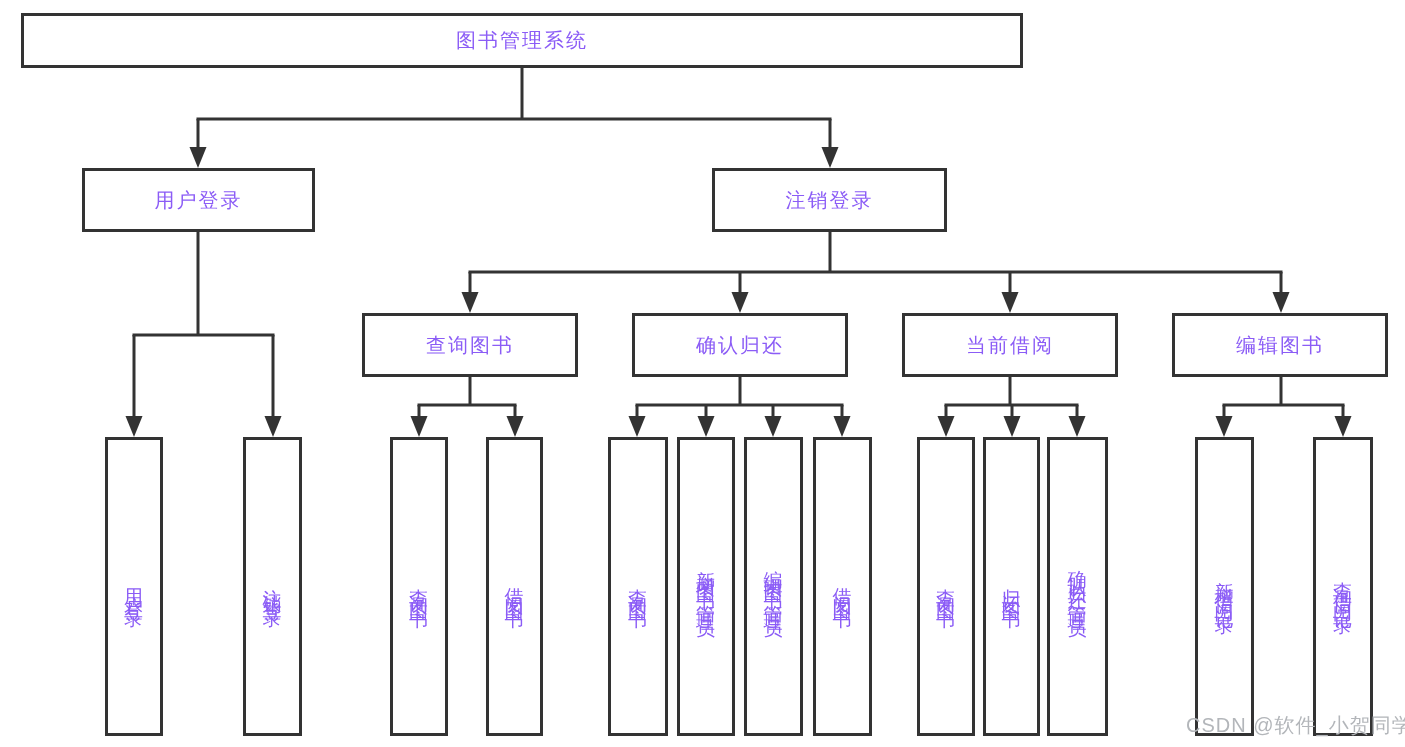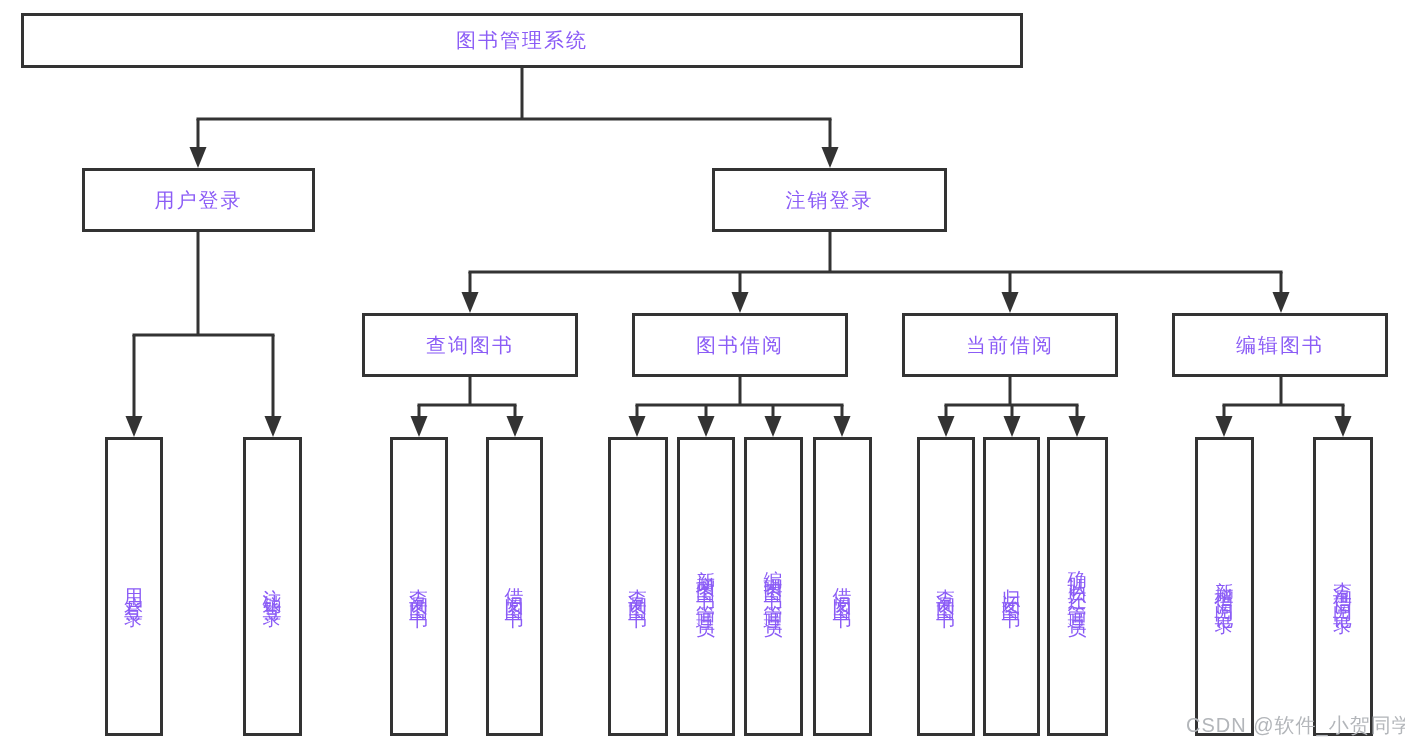--- a/index.html
+++ b/index.html
@@ -123,21 +123,21 @@
     <span>用户登录</span>
   </div>
   <div class="node" style="left:712px; top:168px; width:235px; height:64px;">
     <span>注销登录</span>
   </div>
 
   <div class="node" style="left:362px; top:313px; width:216px; height:64px;">
     <span>查询图书</span>
   </div>
   <div class="node" style="left:632px; top:313px; width:216px; height:64px;">
-    <span>图书借阅</span>
+    <span>确认归还</span>
   </div>
   <div class="node" style="left:902px; top:313px; width:216px; height:64px;">
     <span>当前借阅</span>
   </div>
   <div class="node" style="left:1172px; top:313px; width:216px; height:64px;">
     <span>编辑图书</span>
   </div>
 
   <div class="node leaf" style="left:105px; top:437px; width:58px; height:299px;">
     <span class="vtext">用户登录</span>

